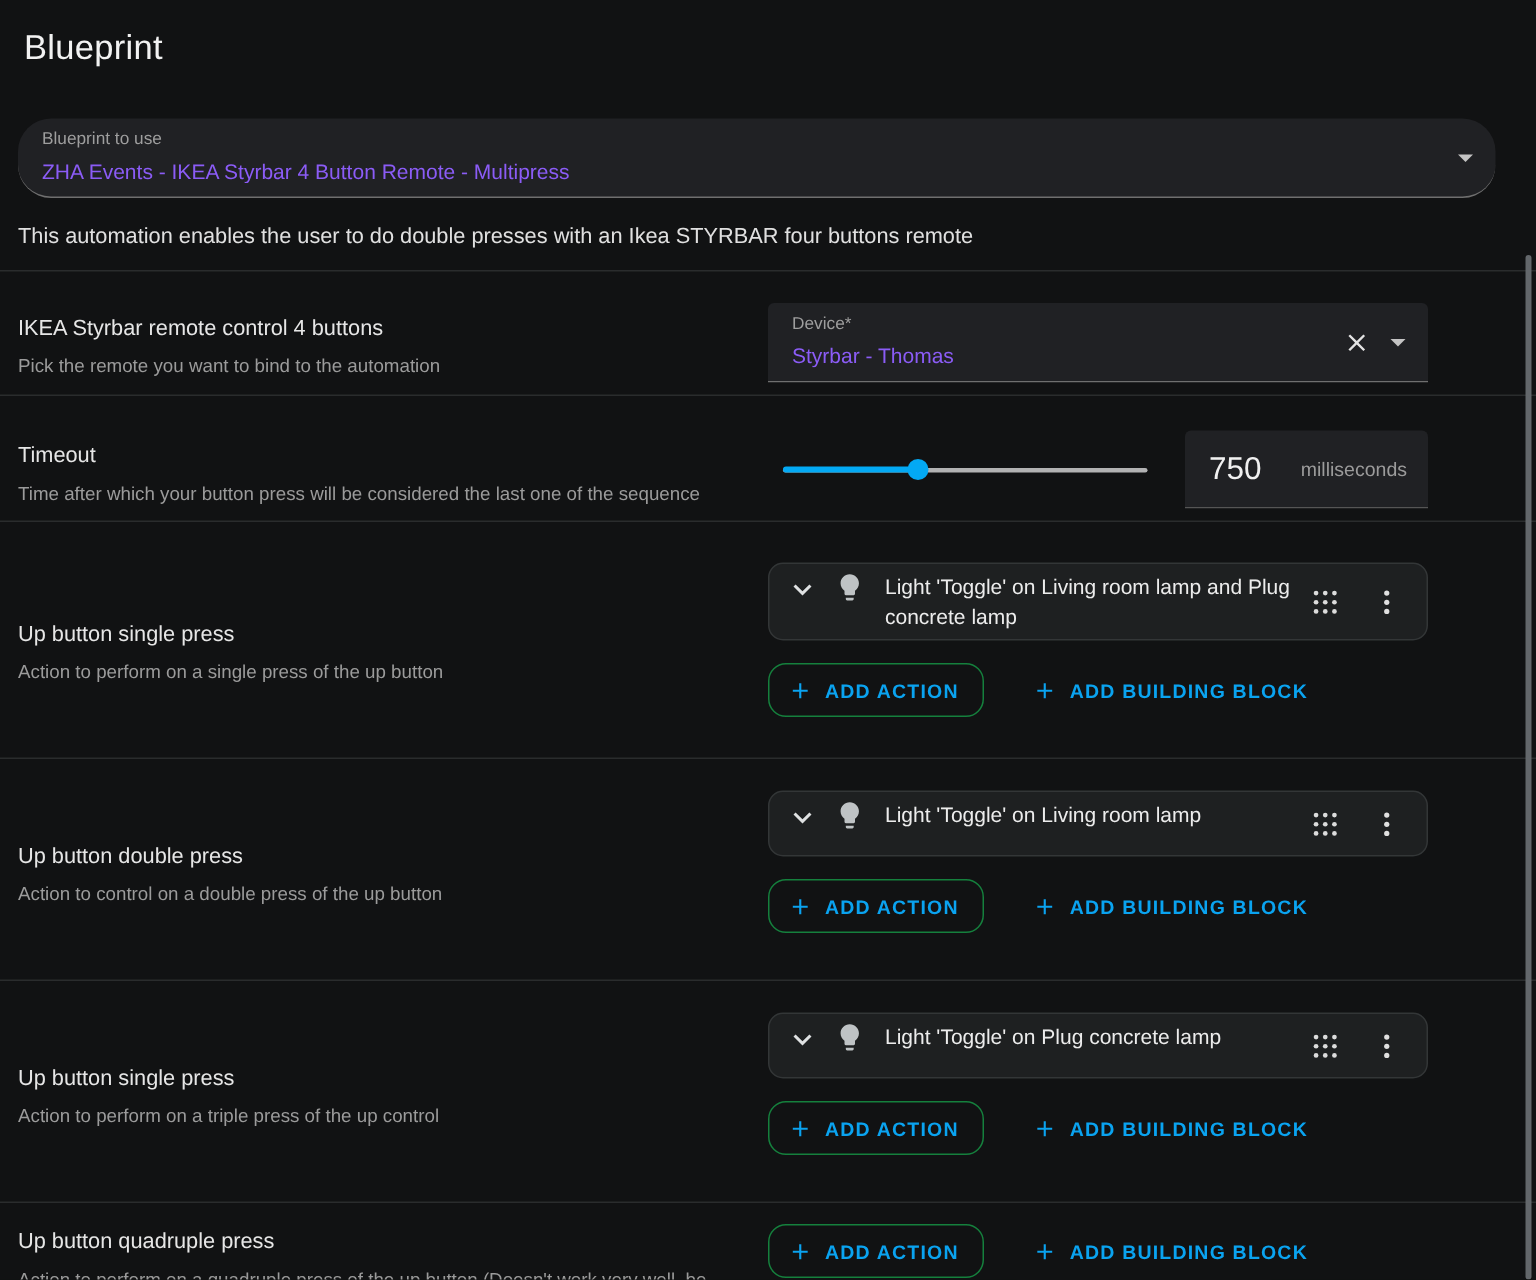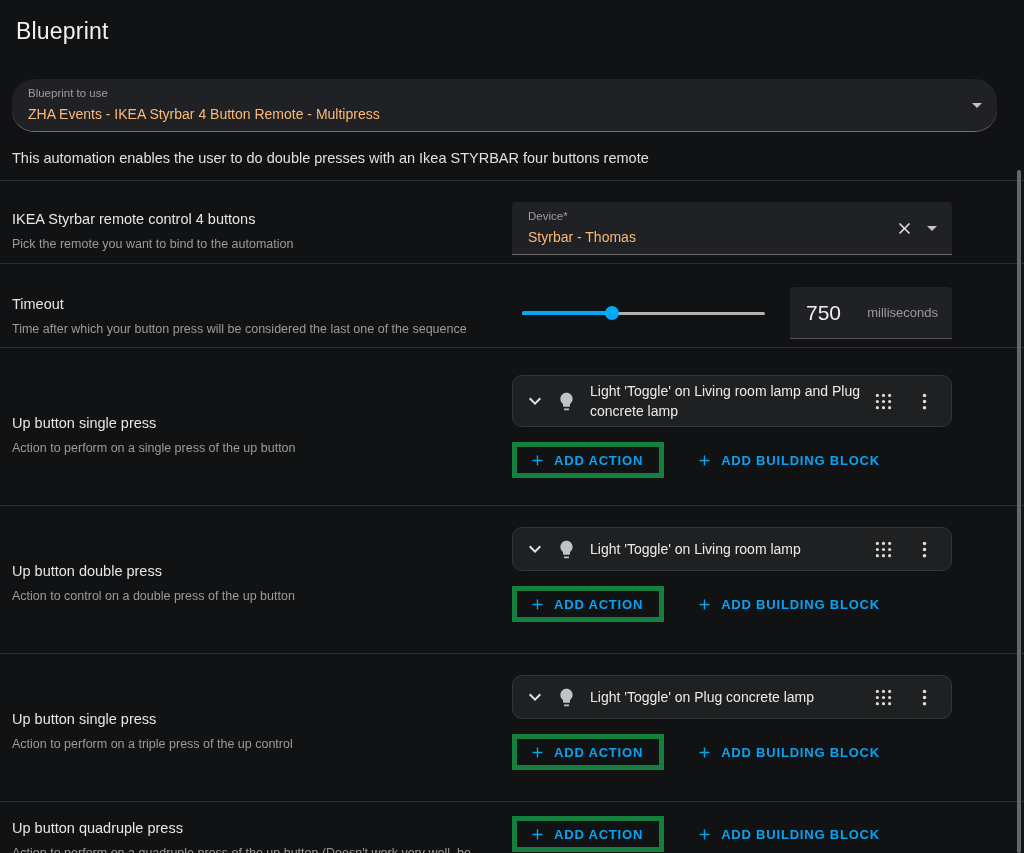--- a/index.html
+++ b/index.html
@@ -25,21 +25,21 @@
   
   .field {
     position: relative;
     background: #202124;
     border-radius: 4px 4px 0 0;
     border-bottom: 1px solid #6f6f6f;
     padding: 8px 64px 8px 16px;
     cursor: pointer;
   }
   .field-label { font-size: 11.5px; color: #9e9e9e; line-height: 13px; }
-  .field-value { font-size: 14px; color: #fdba74; margin-top: 6px; white-space: nowrap; overflow: hidden; }
+  .field-value { font-size: 14px; color: #8b5cf6; margin-top: 6px; white-space: nowrap; overflow: hidden; }
   .picker { margin-top: 34px; height: 53px; border-radius: 22px; }
   .field-icons {
     position: absolute; right: 8px; top: 50%; transform: translateY(-50%);
     display: flex; align-items: center; gap: 6px;
   }
   .icon { display: inline-block; flex: none; }
   .icon svg { display: block; width: 100%; height: 100%; }
   .caret-icon { width: 24px; height: 24px; color: #c4c4c4; }
   .close-icon { width: 19px; height: 19px; color: #e3e3e3; cursor: pointer; }
   .description { margin: 16px 0 0; font-size: 14.5px; line-height: 20px; color: #e0e0e0; }
@@ -86,42 +86,42 @@
   .value-num { font-size: 21px; color: #f0f0f0; }
   .value-unit { font-size: 13px; color: #9b9b9b; }
 
   .row-action .row-left { align-self: center; position: relative; top: 8px; }
   .sec-1 { padding: 27px 0 27px; }
   .sec-2, .sec-3 { padding: 21px 0 31px; }
   .sec-4 { padding: 14px 0 0; }
   .sec-4 .row-left { align-self: flex-start; top: 0; margin-top: 3px; }
 
   .action-card {
-    display: flex; align-items: center;
+    display: flex; 
     min-height: 44px; padding: 5px 16px 5px 10px;
     background: #1e2021;
     border: 1px solid #333637;
     border-radius: 10px;
   }
   .card-chevron { width: 24px; height: 24px; color: #dfe1e2; cursor: pointer; }
   .card-bulb { width: 21px; height: 21px; color: #bfc3c5; margin-left: 9px; }
   .card-label { flex: 1; font-size: 14px; line-height: 20px; color: #ececec; margin-left: 13px; }
   .card-right { display: flex; align-items: center; gap: 20px; margin-left: 12px; }
   .drag-icon { width: 21px; height: 21px; color: #dcdcdc; cursor: grab; }
   .more-icon { width: 21px; height: 21px; color: #e0e0e0; cursor: pointer; }
 
   .btn-row { display: flex; align-items: center; margin-top: 15px; }
   .btn {
     display: inline-flex; align-items: center;
     height: 36px; border: none; background: transparent;
     color: #0aa3f0; font-family: inherit;
     font-size: 13px; font-weight: 700; letter-spacing: .8px;
     cursor: pointer; white-space: nowrap;
   }
-  .btn-outlined { border: 5px solid #15803d; border-radius: 0; padding: 0 16px 0 12px; }
+  .btn-outlined { border: 1px solid #15803d; border-radius: 12px; padding: 0 16px 0 12px; }
   .btn-text { margin-left: 24px; padding: 0 8px; }
   .plus-icon { width: 17px; height: 17px; margin-right: 8px; color: #0aa3f0; }
 
   .scrollbar-thumb {
     position: absolute; right: 3px; top: 170px; bottom: 0;
     width: 4px; border-radius: 2px; background: #63676b; cursor: pointer;
   }
 </style>
 </head>
 <body>

